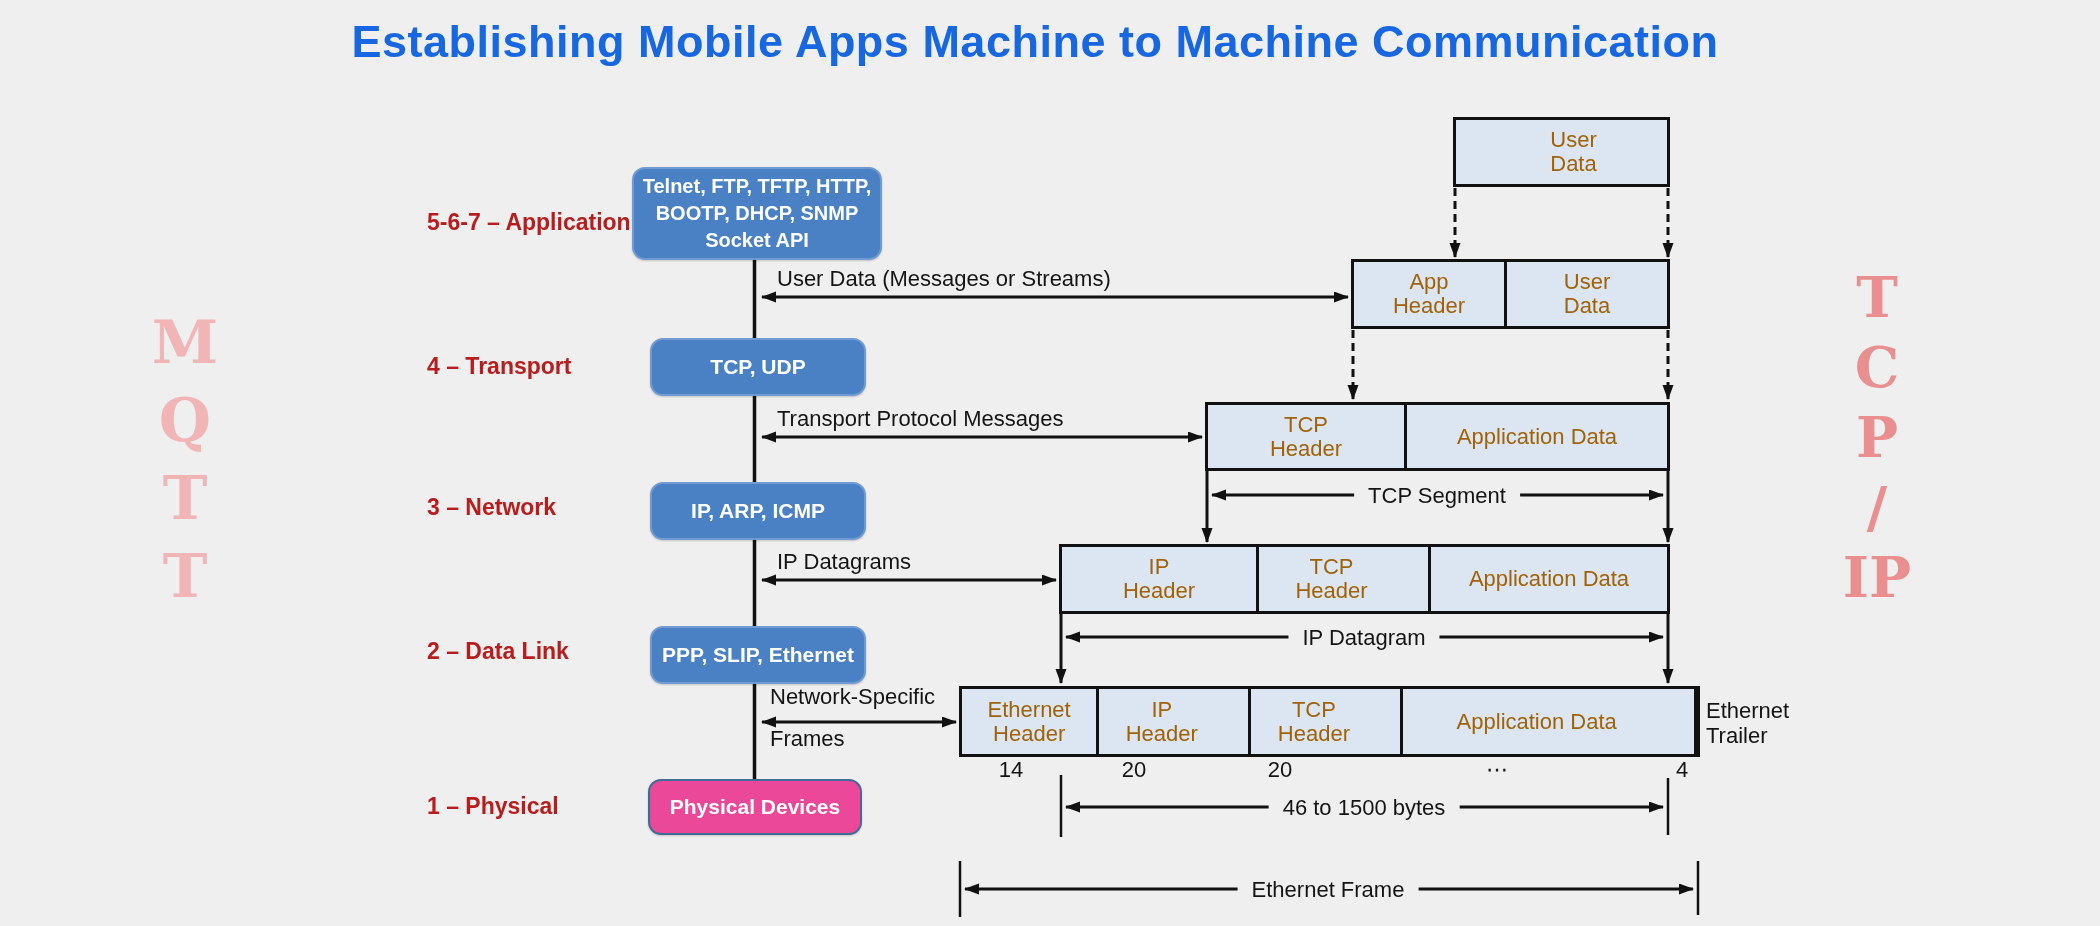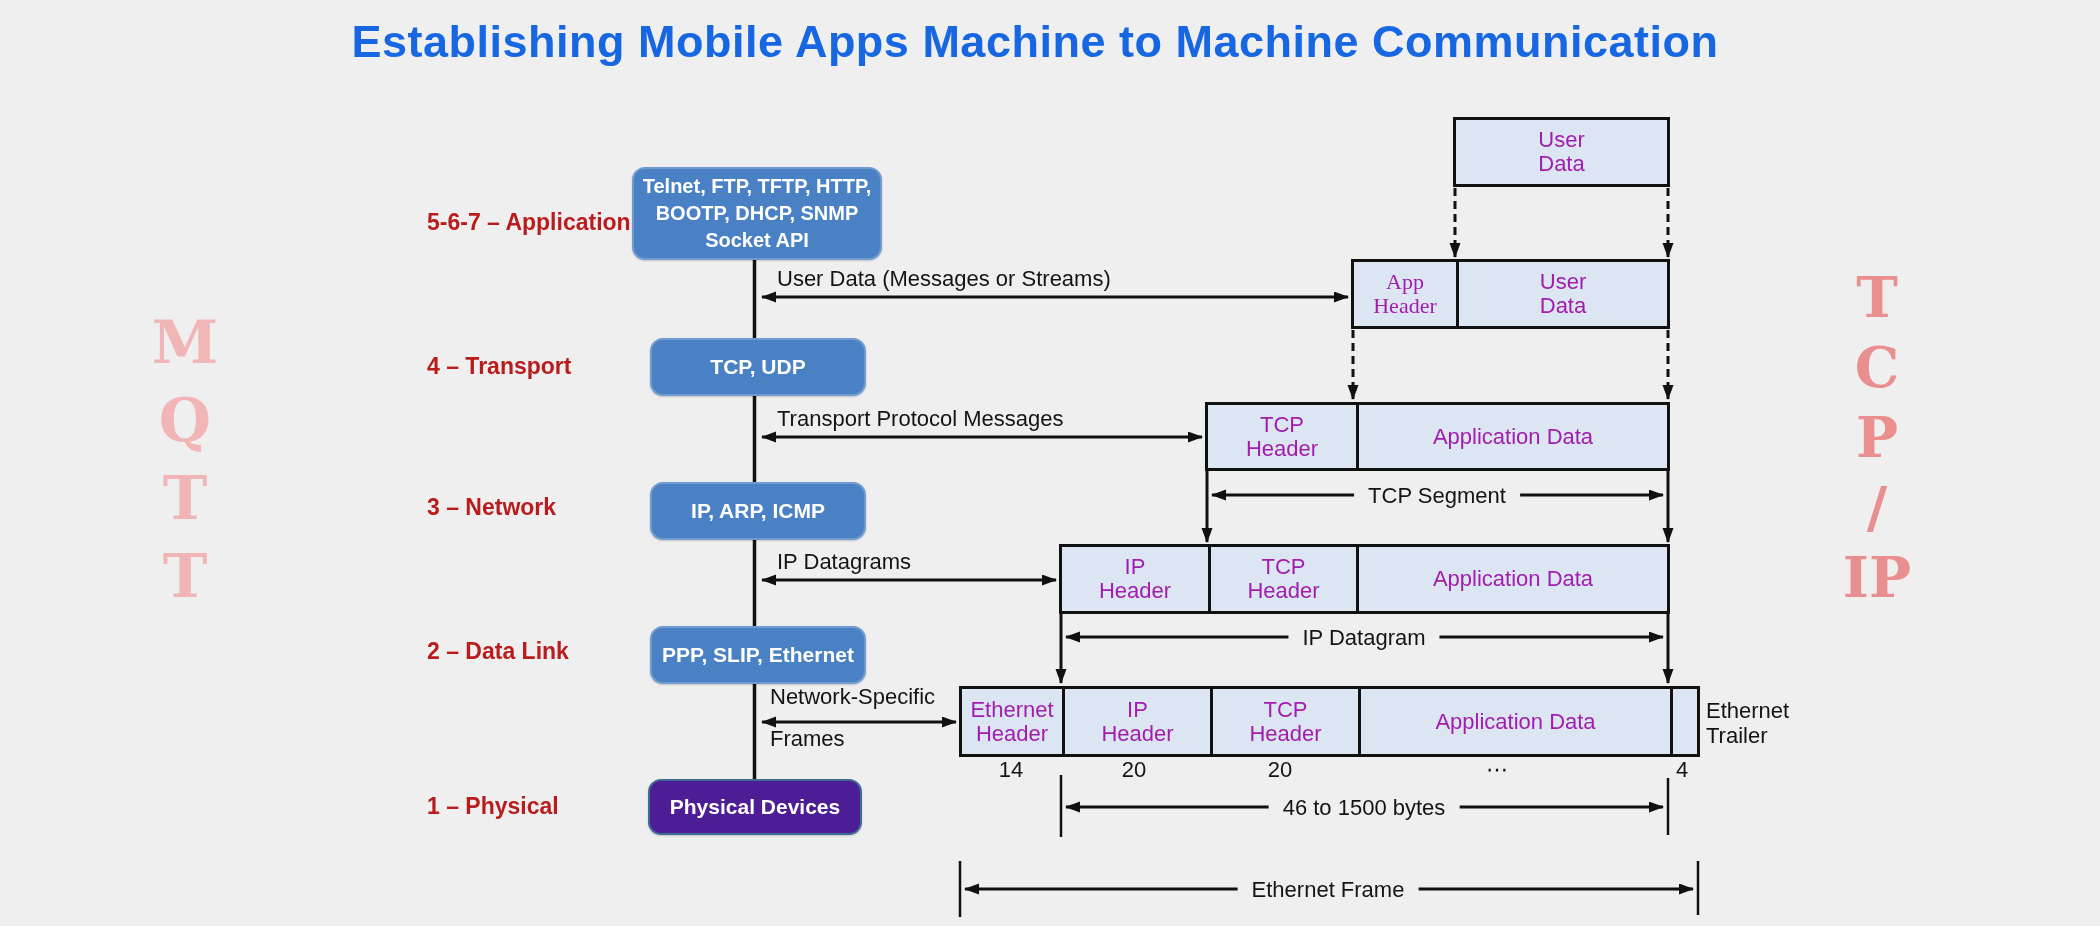--- a/index.html
+++ b/index.html
@@ -17,33 +17,33 @@
   .wm-left{left:125px;top:303px;width:120px;font-size:60px;line-height:78px;color:#f1b5b6;}
   .wm-right{left:1812px;top:262px;width:130px;font-size:56px;line-height:70px;color:#e98f90;}
   
   .layer-label{position:absolute;left:427px;font-size:23px;font-weight:bold;color:#b91c1c;white-space:nowrap;}
   
   .stack-box{
     position:absolute;z-index:2;display:flex;flex-direction:column;align-items:center;justify-content:center;
     background:#4a80c4;border:2px solid #6f9bd2;border-radius:13px;color:#fff;font-weight:bold;
     text-align:center;font-size:21px;box-shadow:0 1px 2px rgba(0,0,0,0.18);
   }
-  .stack-box.dark{background:#4c1d95;border-color:#3f6b97;}
+  .stack-box.dark{background:#ec4899;border-color:#3f6b97;}
   .stack-box .bx-line{display:block;font-size:20px;line-height:27px;}
   
   .overlay{position:absolute;left:0;top:0;z-index:1;pointer-events:none;}
   
   .prow{
     position:absolute;z-index:2;display:flex;box-sizing:border-box;
     border:3px solid #111;background:#dbe6f2;
   }
   .pcell{
     box-sizing:border-box;display:flex;align-items:center;justify-content:center;
-    text-align:center;font-size:22px;line-height:24px;color:#a21caf;background:#dbe6f2;
-    white-space:pre-line;border-left:3px solid #111;
+    text-align:center;font-size:22px;line-height:24px;color:#a16207;background:#dbe6f2;
+    white-space:pre-line;border-left:3px solid #111;margin-left:24px;
   }
   .pcell:first-child{border-left:none;}
   
   .flow-label{position:absolute;z-index:2;font-size:22px;color:#141414;white-space:nowrap;}
   .bracket-label{
     position:absolute;z-index:2;transform:translate(-50%,-50%);
     background:#f0eff0;padding:0 14px;font-size:22px;color:#141414;white-space:nowrap;
   }
   .byte-count{position:absolute;z-index:2;transform:translateX(-50%);font-size:22px;color:#141414;}
   .trailer-label{position:absolute;z-index:2;font-size:22px;line-height:25px;color:#141414;white-space:pre-line;}
@@ -129,21 +129,21 @@
   <div class="flow-label" style="left:777px;top:549px;">IP Datagrams</div>
   <div class="flow-label" style="left:770px;top:684px;">Network-Specific</div>
   <div class="flow-label" style="left:770px;top:726px;">Frames</div>
 
   <div class="prow" style="left:1453px;top:117px;width:217px;height:70px;">
     <div class="pcell" style="flex:1;">User
 Data</div>
   </div>
 
   <div class="prow" style="left:1351px;top:259px;width:319px;height:70px;">
-    <div class="pcell" style="width:102px;font-family:Liberation Serif, serif;">App
+    <div class="pcell" style="width:102px;">App
 Header</div>
     <div class="pcell" style="flex:1;">User
 Data</div>
   </div>
 
   <div class="prow" style="left:1205px;top:402px;width:465px;height:69px;">
     <div class="pcell" style="width:148px;">TCP
 Header</div>
     <div class="pcell" style="flex:1;">Application Data</div>
   </div>

